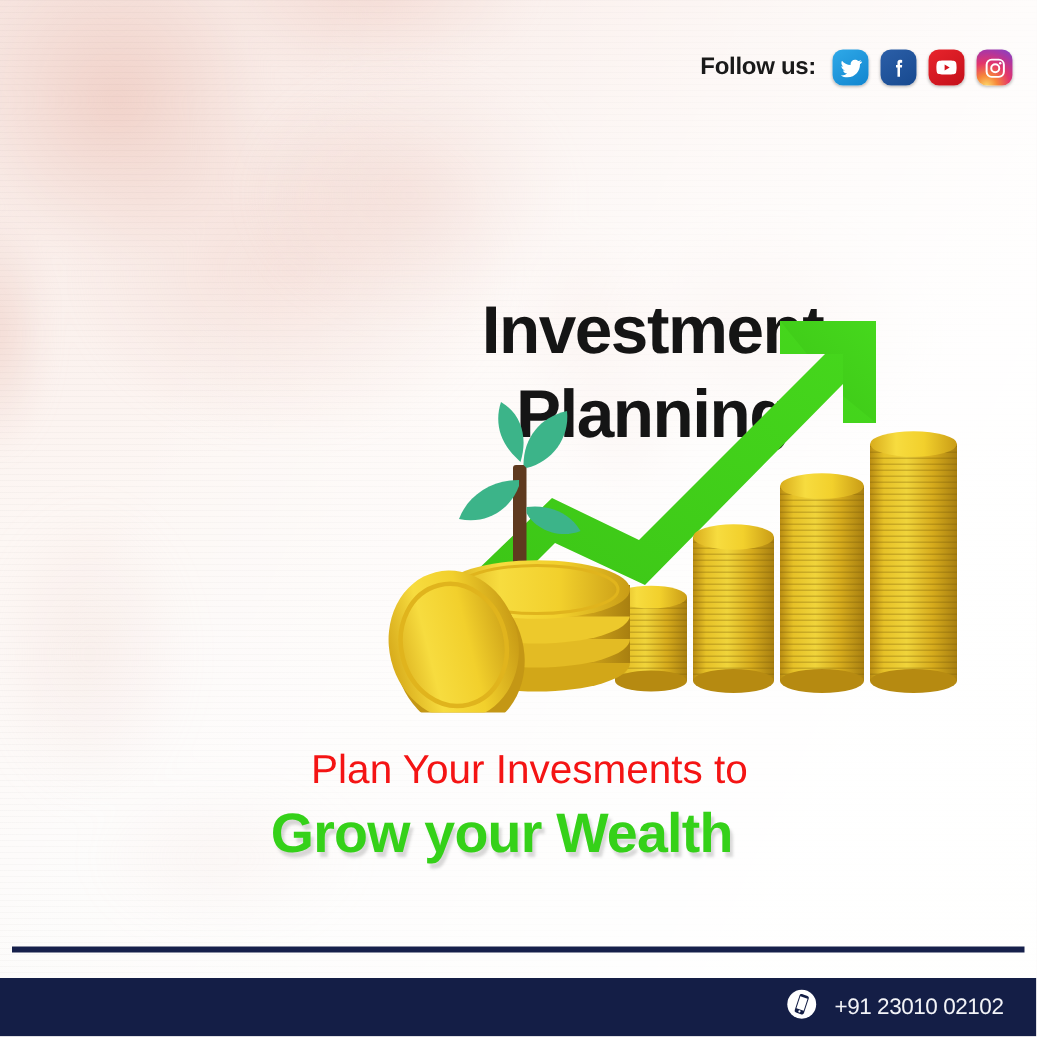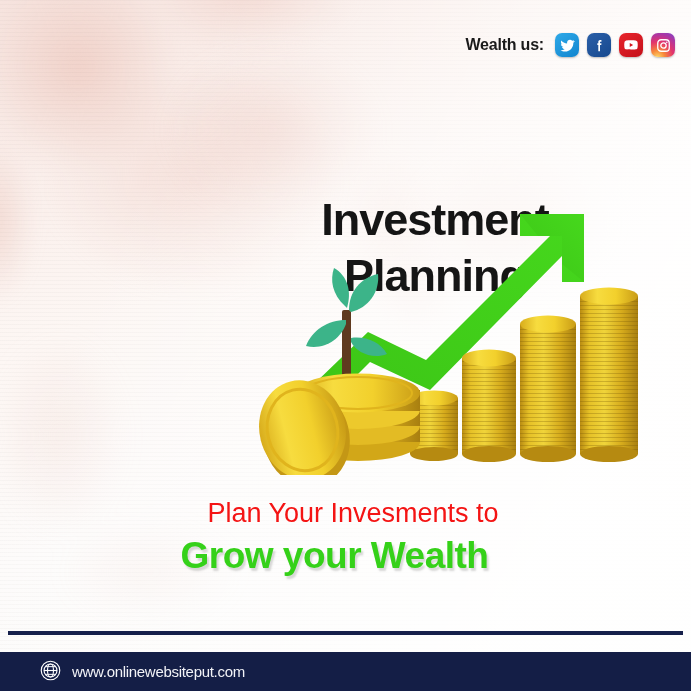--- a/index.html
+++ b/index.html
@@ -208,21 +208,21 @@
 
   <div class="bg-base"></div>
   <div class="bg-marble-a"></div>
   <div class="bg-marble-b"></div>
   <div class="bg-marble-c"></div>
   <div class="bg-marble-d"></div>
   <div class="bg-lines"></div>
   <div class="bg-white-fade"></div>
 
   <div class="social-row">
-    <span class="follow-label">Wealth us:</span>
+    <span class="follow-label">Follow us:</span>
 
     <a class="social-icon si-twitter">
       <svg width="15" height="15" viewBox="0 0 24 24" aria-hidden="true">
         <path fill="#ffffff" d="M23 4.9c-.8.4-1.7.6-2.6.8 1-.6 1.7-1.5 2-2.6-.9.5-1.9.9-3 1.2C18.6 3.3 17.4 2.8 16 2.8c-2.6 0-4.7 2.1-4.7 4.7 0 .4 0 .7.1 1.1C7.5 8.4 4.3 6.6 2.1 3.9c-.4.7-.6 1.5-.6 2.4 0 1.6.8 3 2.1 3.9-.8 0-1.5-.2-2.1-.6v.1c0 2.3 1.6 4.2 3.8 4.6-.4.1-.8.2-1.2.2-.3 0-.6 0-.9-.1.6 1.9 2.3 3.2 4.4 3.3-1.6 1.3-3.6 2-5.8 2-.4 0-.8 0-1.1-.1 2.1 1.3 4.6 2.1 7.2 2.1 8.7 0 13.4-7.2 13.4-13.4v-.6c.9-.7 1.7-1.5 2.3-2.4z"></path>
       </svg>
     </a>
 
     <a class="social-icon si-facebook">
       <svg width="15" height="15" viewBox="0 0 24 24" aria-hidden="true">
         <path fill="#ffffff" d="M15.1 8.4h-2.3V6.9c0-.7.4-.9.8-.9h1.5V3.1L13 3c-2.4 0-2.9 1.8-2.9 2.9v2.5H8.5v2.9h1.6V21h2.7v-9.7h2.1l.2-2.9z"></path>
@@ -350,30 +350,30 @@
     </svg>
   </div>
 
   <div class="tagline-1">Plan Your Invesments to</div>
   <div class="tagline-2">Grow your Wealth</div>
 
   <div class="divider-line"></div>
 
   <div class="footer-bar">
 
-    <div class="footer-item footer-web">
+
+    <div class="footer-item footer-phone">
       <span class="footer-icon">
         <svg width="21" height="21" viewBox="0 0 24 24" aria-hidden="true">
-          <circle cx="12" cy="12" r="10.6" fill="none" stroke="#ffffff" stroke-width="1.3"></circle>
-          <circle cx="12" cy="12" r="7.4" fill="none" stroke="#ffffff" stroke-width="1.3"></circle>
-          <ellipse cx="12" cy="12" rx="3.4" ry="7.4" fill="none" stroke="#ffffff" stroke-width="1.3"></ellipse>
-          <line x1="4.6" y1="12" x2="19.4" y2="12" stroke="#ffffff" stroke-width="1.3"></line>
-          <line x1="6" y1="7.6" x2="18" y2="7.6" stroke="#ffffff" stroke-width="1.1"></line>
-          <line x1="6" y1="16.4" x2="18" y2="16.4" stroke="#ffffff" stroke-width="1.1"></line>
+          <circle cx="12" cy="12" r="11" fill="#ffffff"></circle>
+          <g transform="rotate(18 12 12)">
+            <rect x="8.3" y="4.6" width="7.4" height="14.8" rx="1.5" fill="#141e46"></rect>
+            <rect x="9.1" y="6.6" width="5.8" height="9.6" fill="#ffffff"></rect>
+            <circle cx="12" cy="17.7" r="0.85" fill="#ffffff"></circle>
+          </g>
         </svg>
       </span>
-      <span>www.onlinewebsiteput.com</span>
+      <span>+91 23010 02102</span>
     </div>
 
-
   </div>
 
 </div>
 
 </body></html>

